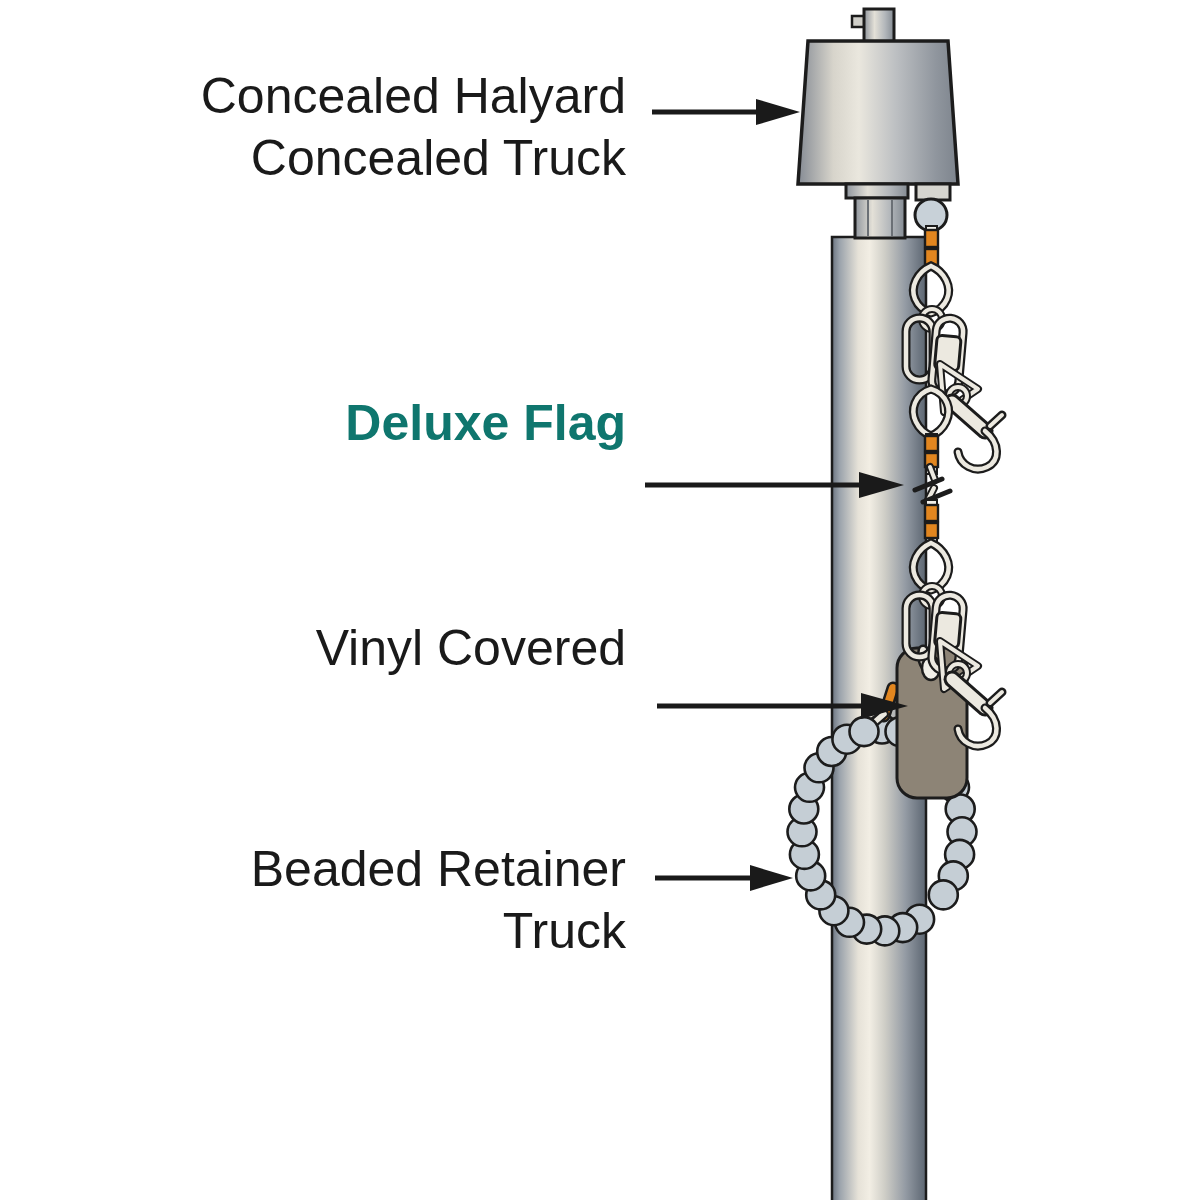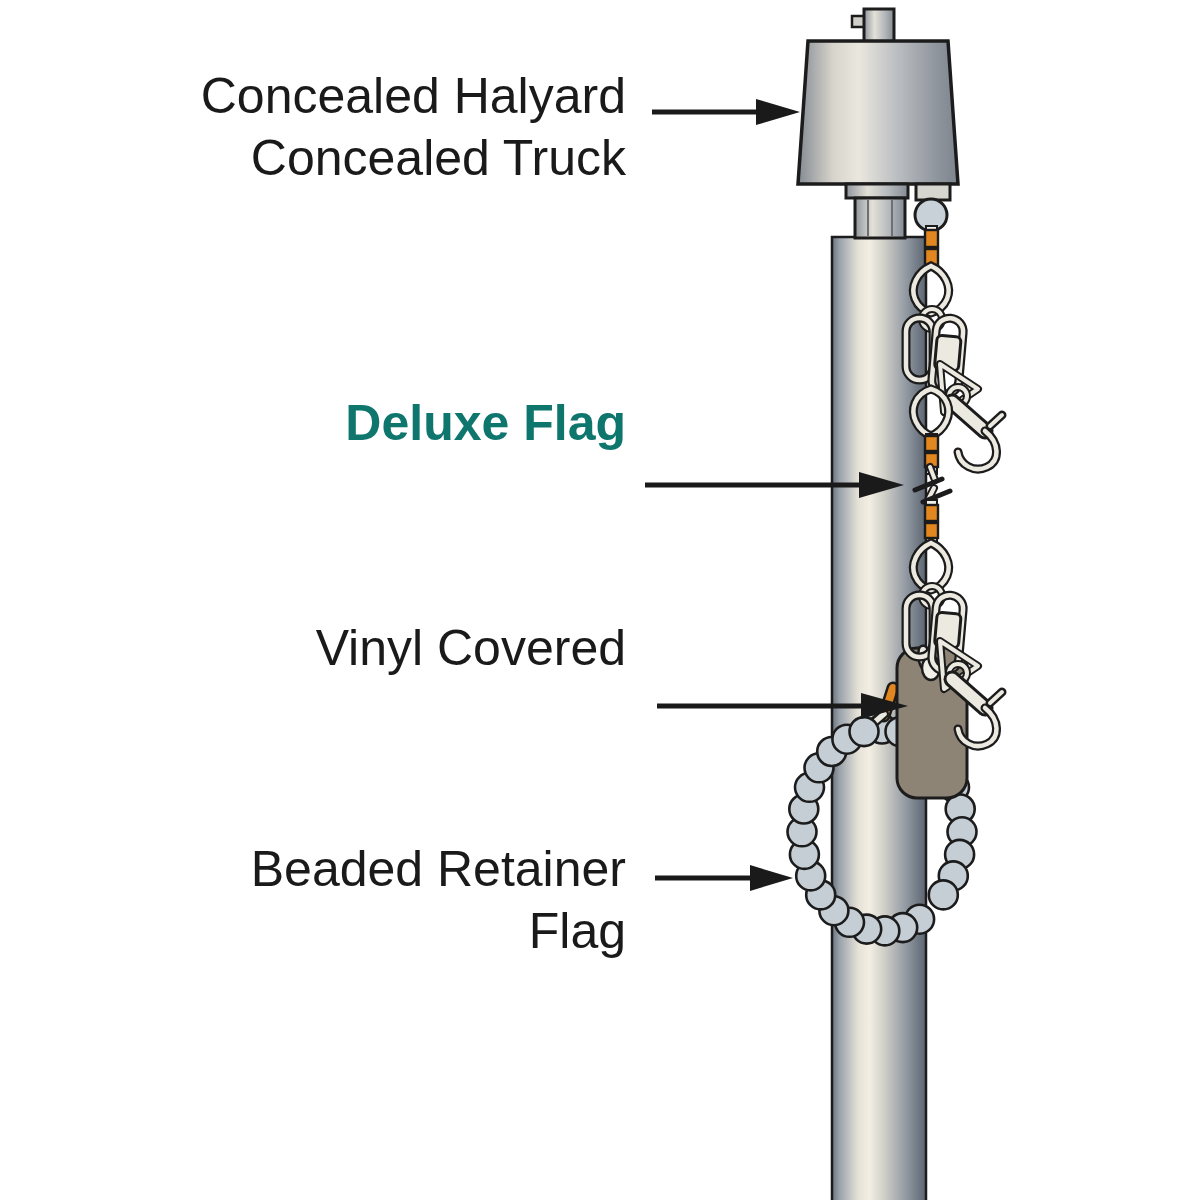--- a/index.html
+++ b/index.html
@@ -220,16 +220,16 @@
   <div class="label label-red" style="top:392px;">
     <span class="line">Deluxe Flag</span>
   </div>
 
   <div class="label" style="top:617px;">
     <span class="line">Vinyl Covered</span>
   </div>
 
   <div class="label" style="top:814px;margin-top:24px;">
     <span class="line">Beaded Retainer</span>
-    <span class="line">Flag</span>
+    <span class="line">Truck</span>
   </div>
 
 </div>
 
 </body></html>

